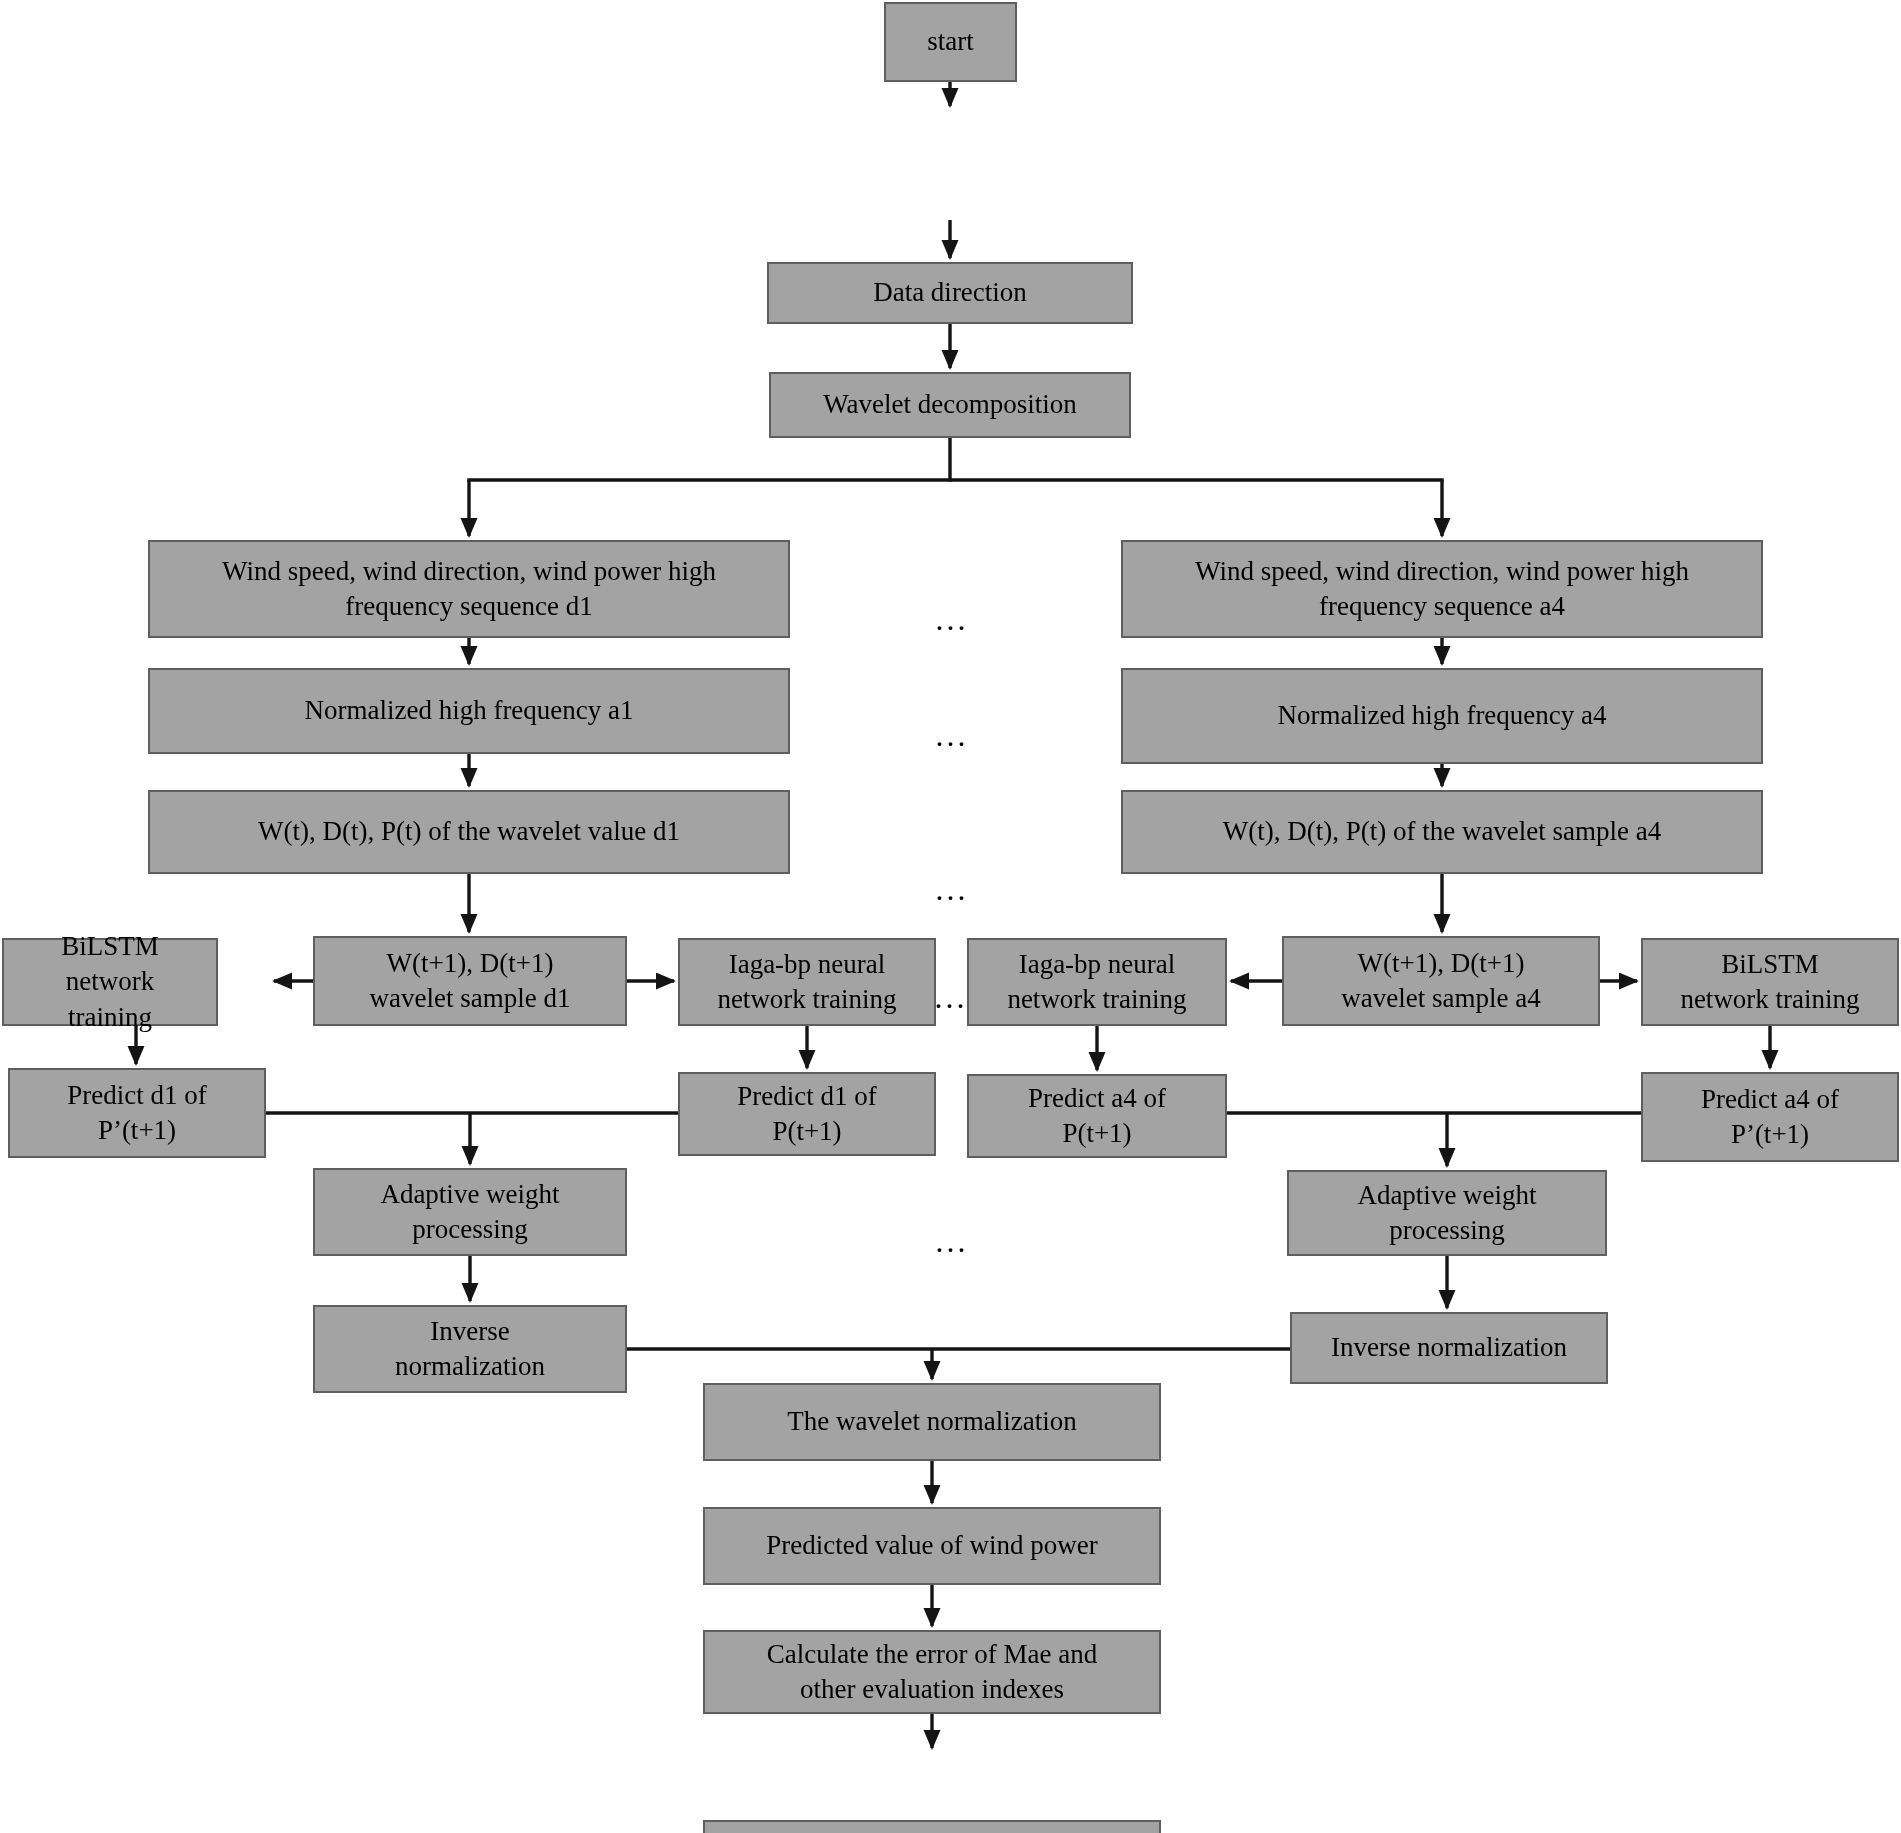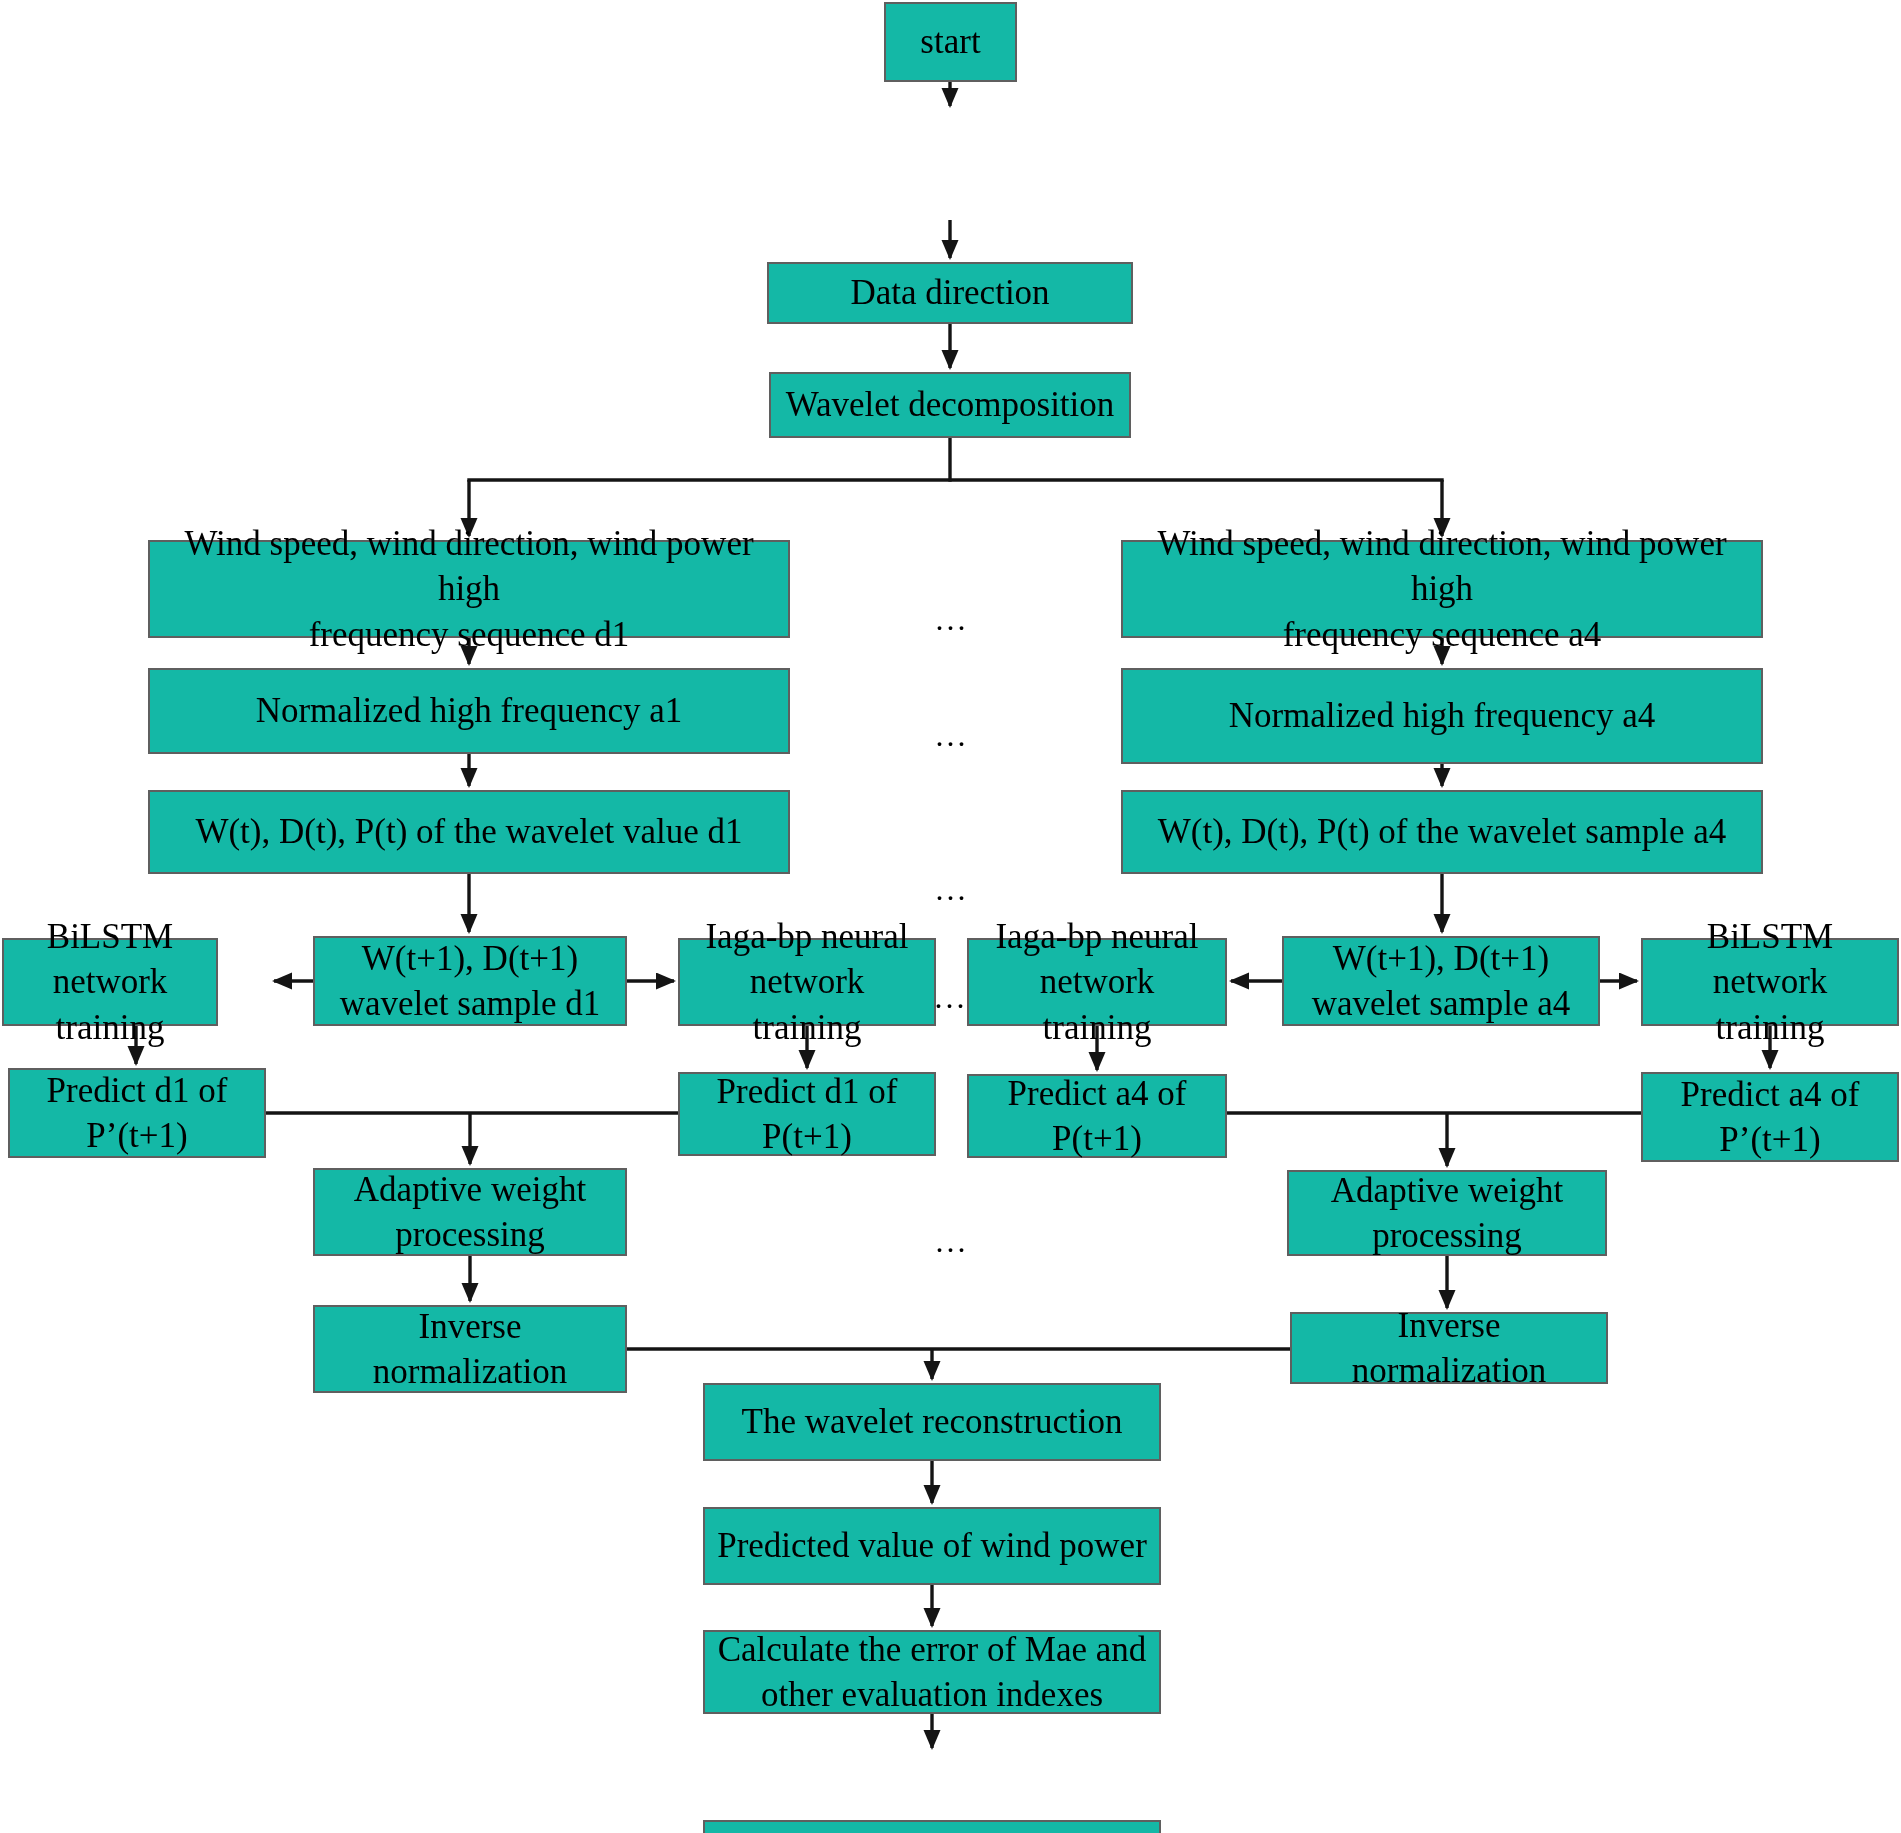--- a/index.html
+++ b/index.html
@@ -2,23 +2,23 @@
 <html><head>
 <meta charset="utf-8">
 <style>
   html,body{margin:0;padding:0;background:#fff;}
   .canvas{
     position:relative;width:1901px;height:1833px;background:#fff;
     font-family:"Liberation Serif","DejaVu Serif",serif;color:#000;overflow:hidden;
   }
   .lines{position:absolute;left:0;top:0;z-index:1;}
   .node{
-    position:absolute;z-index:2;background:#14b8a6;border:2px solid #5f5f5f;
+    position:absolute;z-index:2;background:#a3a3a3;border:2px solid #5f5f5f;
     display:flex;align-items:center;justify-content:center;text-align:center;
-    white-space:pre-line;font-size:35px;line-height:1.3;padding:2px 12px;box-sizing:border-box;
+    white-space:pre-line;font-size:27px;line-height:1.3;padding:2px 12px;box-sizing:border-box;
   }
   .dots{
     position:absolute;z-index:3;font-size:32px;letter-spacing:3px;
     transform:translate(-50%,-58%);color:#000;
   }
 </style>
 </head>
 <body>
 
 <div class="canvas">
@@ -124,21 +124,21 @@
 processing</div>
 
   <div class="node" style="left:1287px;top:1170px;width:320px;height:86px">Adaptive weight
 processing</div>
 
   <div class="node" style="left:313px;top:1305px;width:314px;height:88px">Inverse
 normalization</div>
 
   <div class="node" style="left:1290px;top:1312px;width:318px;height:72px">Inverse normalization</div>
 
-  <div class="node" style="left:703px;top:1383px;width:458px;height:78px">The wavelet reconstruction</div>
+  <div class="node" style="left:703px;top:1383px;width:458px;height:78px">The wavelet normalization</div>
 
   <div class="node" style="left:703px;top:1507px;width:458px;height:78px">Predicted value of wind power</div>
 
   <div class="node" style="left:703px;top:1630px;width:458px;height:84px">Calculate the error of Mae and
 other evaluation indexes</div>
 
   <div class="node" style="left:703px;top:1820px;width:458px;height:78px">End</div>
 
   <div class="dots" style="left:952px;top:622px">...</div>
   <div class="dots" style="left:952px;top:738px">...</div>

